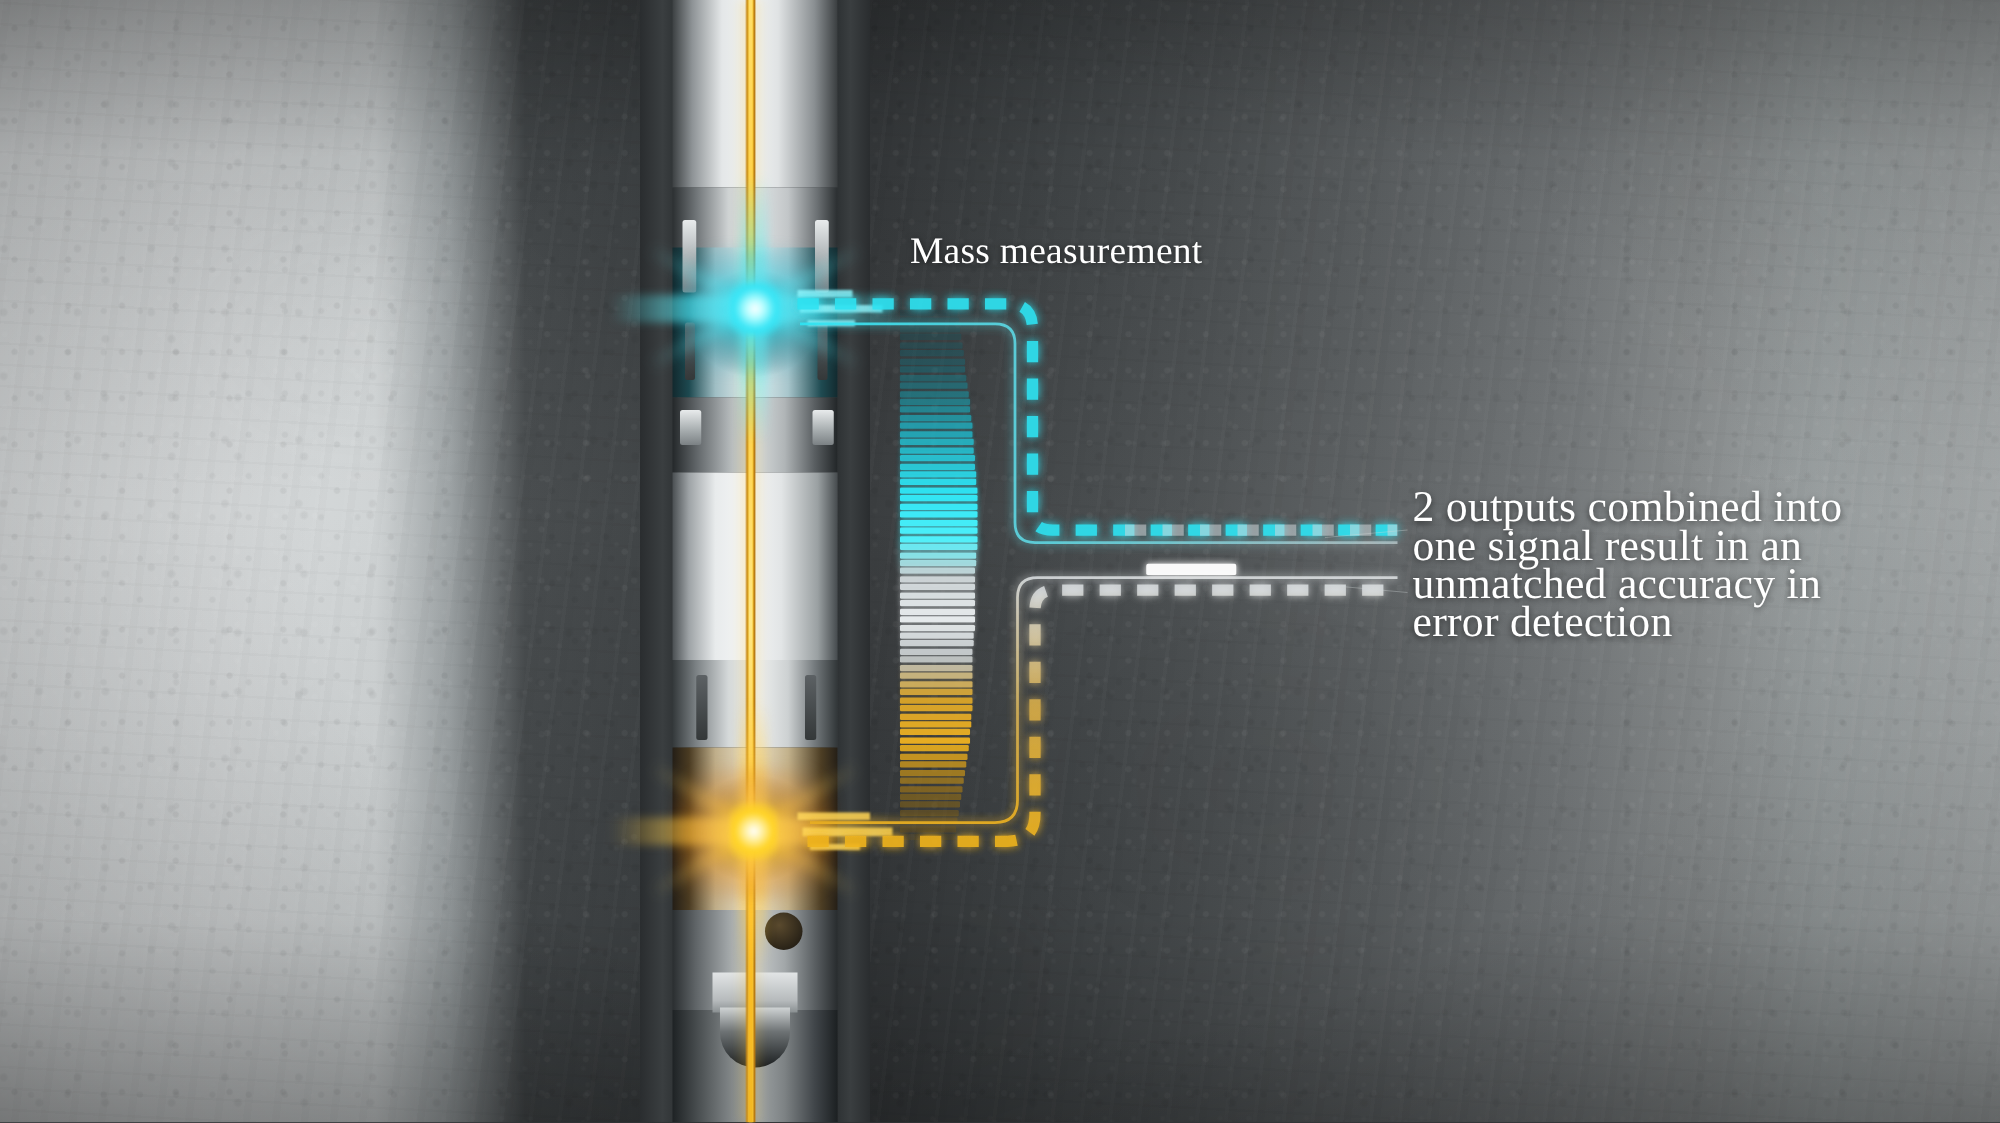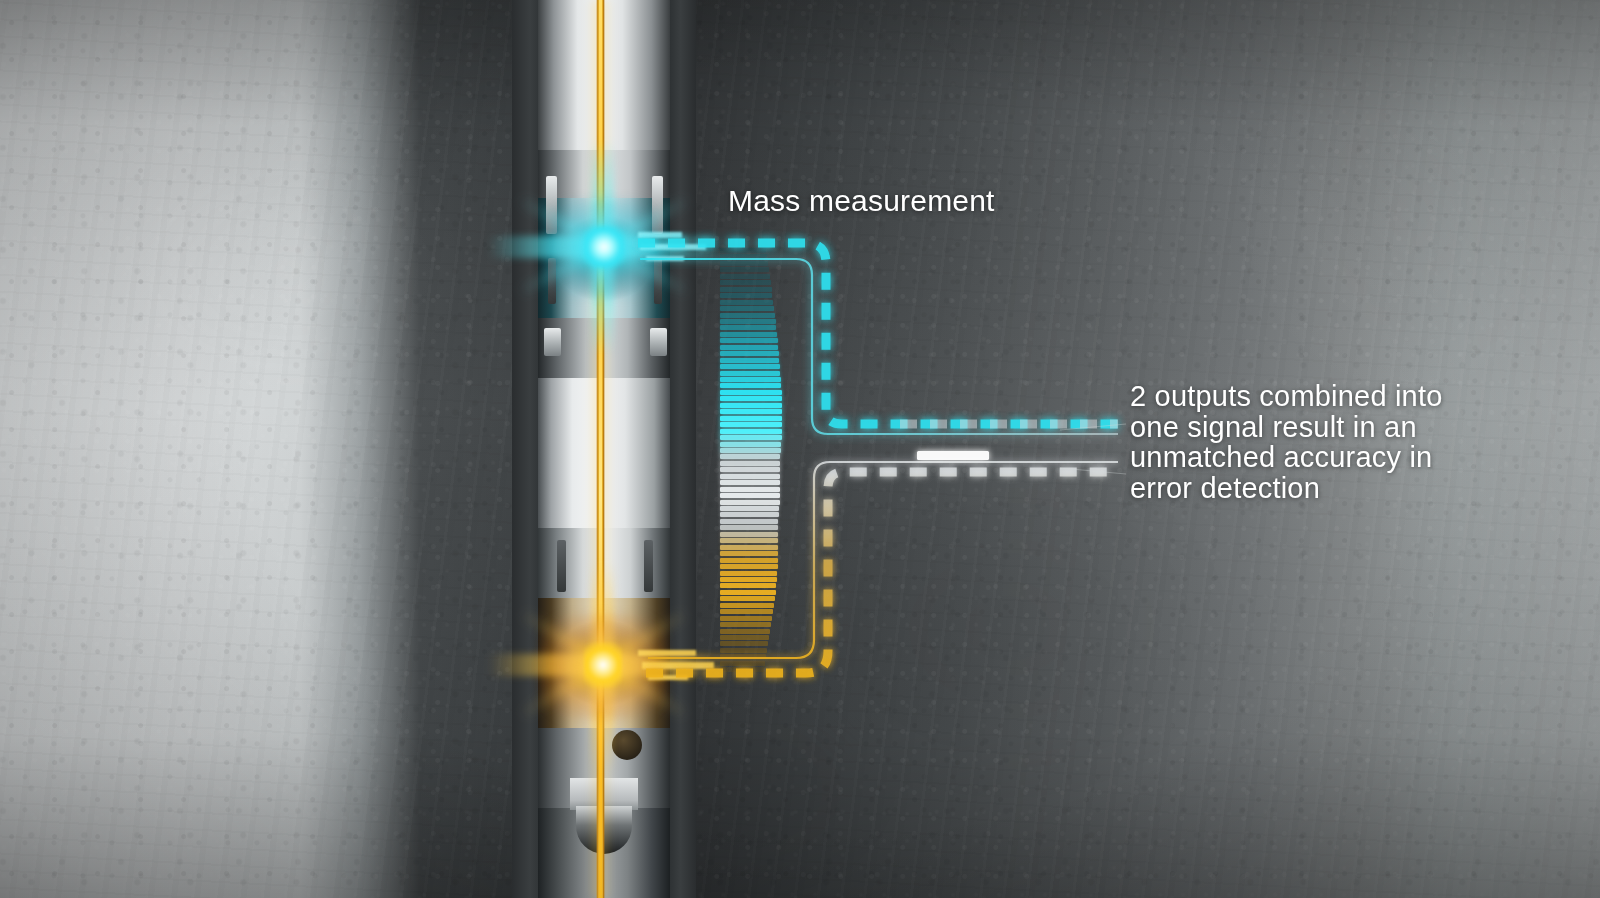--- a/index.html
+++ b/index.html
@@ -1,20 +1,20 @@
 <!DOCTYPE html>
 <html><head>
 <meta charset="utf-8">
 <title>Dual Measurement Sensor Visualization</title>
 <style>
   * { margin:0; padding:0; box-sizing:border-box; }
   html,body{ background:#000; }
   .stage{
     position:relative; width:1600px; height:898px; overflow:hidden;
-    font-family:Liberation Sans, sans-serif;
+    font-family:Liberation Serif, serif;
     background:#6f7679;
   }
 
   
   .bg-base{
     position:absolute; inset:0;
     background:
       linear-gradient(90deg,
         #d9dcdd 0px, #d7dadb 180px, #cfd3d4 300px,
         #9aa0a2 360px,
@@ -202,21 +202,21 @@
   .paths{ position:absolute; left:0; top:0; width:1600px; height:898px; overflow:visible; }
 
   
   .label{
     position:absolute; color:#ffffff; font-weight:400;
     letter-spacing:.2px; text-shadow:0 1px 5px rgba(0,0,0,.55);
     white-space:pre-line;
   }
   .lbl-mass{ left:728px; top:184px; font-size:30px; }
   .lbl-opt { left:728px; top:686px; font-size:30px; }
-  .lbl-out { left:1130px; top:381px; font-size:29px; line-height:30.5px; }
+  .lbl-out { left:1130px; top:391px; font-size:35px; line-height:30.5px; }
 </style>
 </head>
 <body>
 
 <div class="stage">
 
   <div class="bg-base"></div>
   <div class="bg-blotch"></div>
   <div class="bg-noise"></div>
   <div class="bg-streaks"></div>

